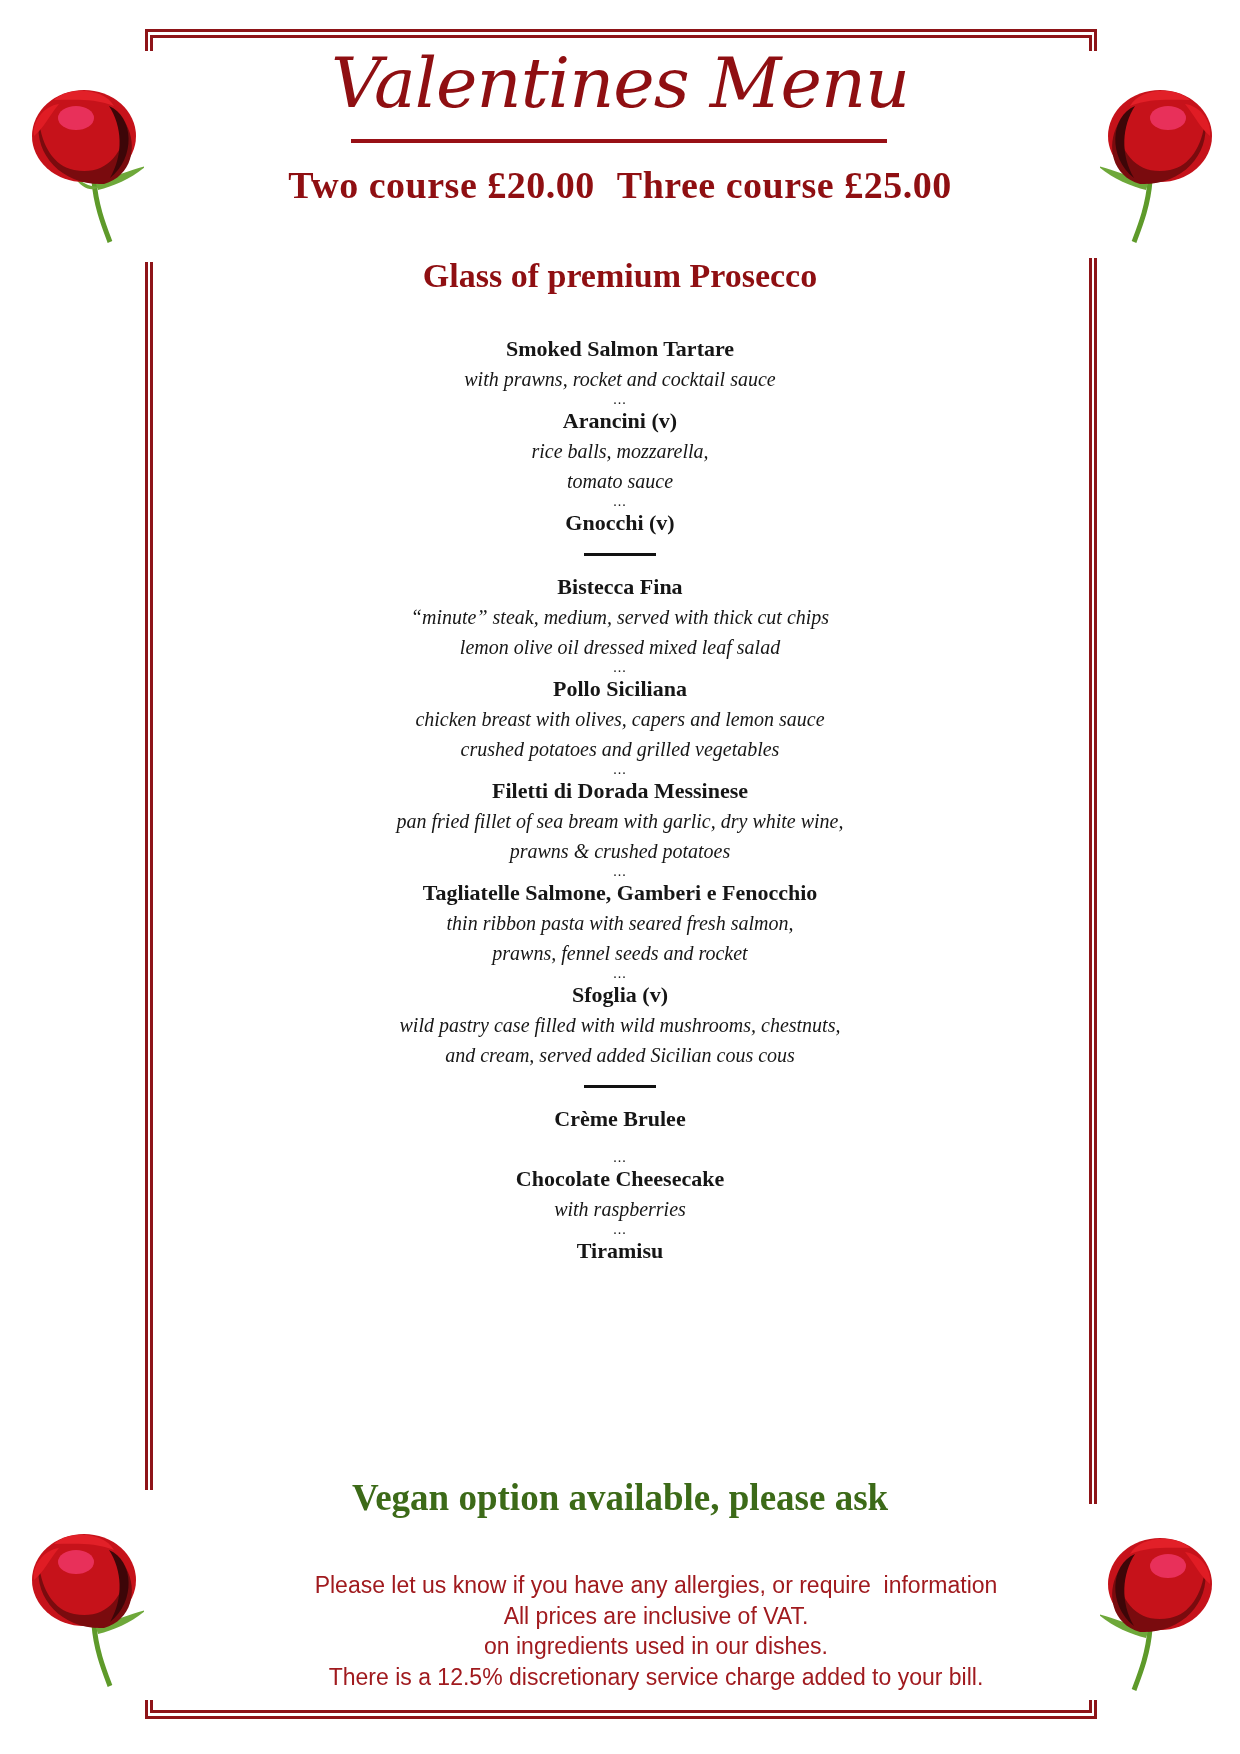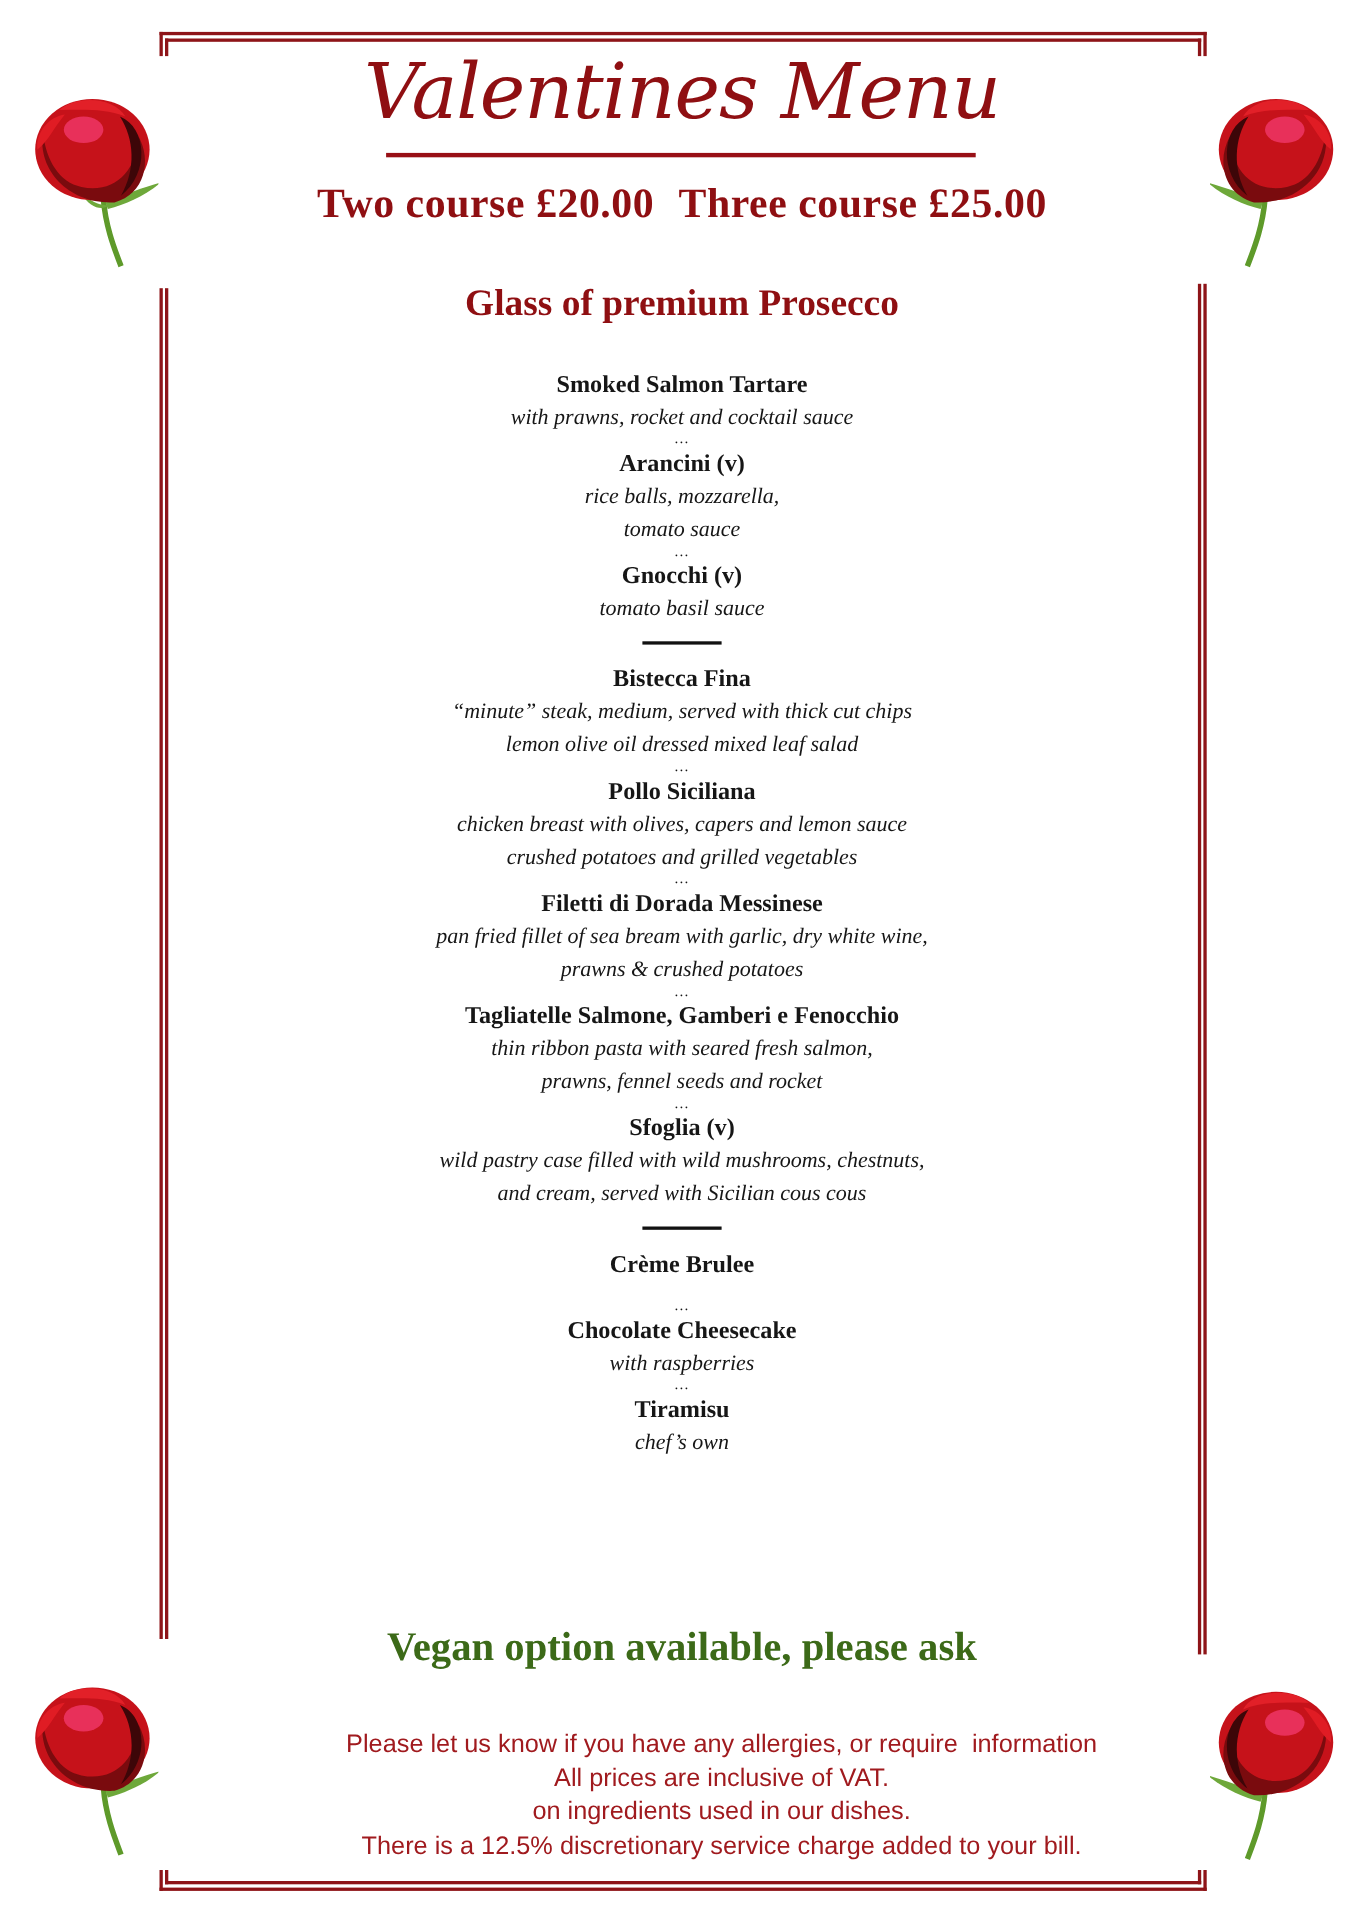--- a/index.html
+++ b/index.html
@@ -109,21 +109,20 @@
     </div>
     <div class="sep">...</div>
     <div>
       <div class="dish">Arancini (v)</div>
       <div class="desc">rice balls, mozzarella,</div>
       <div class="desc">tomato sauce</div>
     </div>
     <div class="sep">...</div>
     <div>
       <div class="dish">Gnocchi (v)</div>
-      <div class="desc">tomato basil sauce</div>
     </div>
   </div>
 
   <div class="rule"></div>
 
   <div>
     <div>
       <div class="dish">Bistecca Fina</div>
       <div class="desc">“minute” steak, medium, served with thick cut chips</div>
       <div class="desc">lemon olive oil dressed mixed leaf salad</div>
@@ -143,39 +142,38 @@
     <div class="sep">...</div>
     <div>
       <div class="dish">Tagliatelle Salmone, Gamberi e Fenocchio</div>
       <div class="desc">thin ribbon pasta with seared fresh salmon,</div>
       <div class="desc">prawns, fennel seeds and rocket</div>
     </div>
     <div class="sep">...</div>
     <div>
       <div class="dish">Sfoglia (v)</div>
       <div class="desc">wild pastry case filled with wild mushrooms, chestnuts,</div>
-      <div class="desc">and cream, served with Sicilian cous cous</div>
+      <div class="desc">and cream, served added Sicilian cous cous</div>
     </div>
   </div>
 
   <div class="rule"></div>
 
   <div>
     <div>
       <div class="dish">Crème Brulee</div>
     </div>
     <div class="sep" style="margin-top:18px;">...</div>
     <div>
       <div class="dish">Chocolate Cheesecake</div>
       <div class="desc">with raspberries</div>
     </div>
     <div class="sep">...</div>
     <div>
       <div class="dish">Tiramisu</div>
-      <div class="desc">chef’s own</div>
     </div>
   </div>
 </div>
 
 <div class="center vegan">Vegan option available, please ask</div>
 <div class="disclaimer">
   <div style="white-space:pre;">Please let us know if you have any allergies, or require  information</div>
   <div>All prices are inclusive of VAT.</div>
   <div>on ingredients used in our dishes.</div>
   <div>There is a 12.5% discretionary service charge added to your bill.</div>

